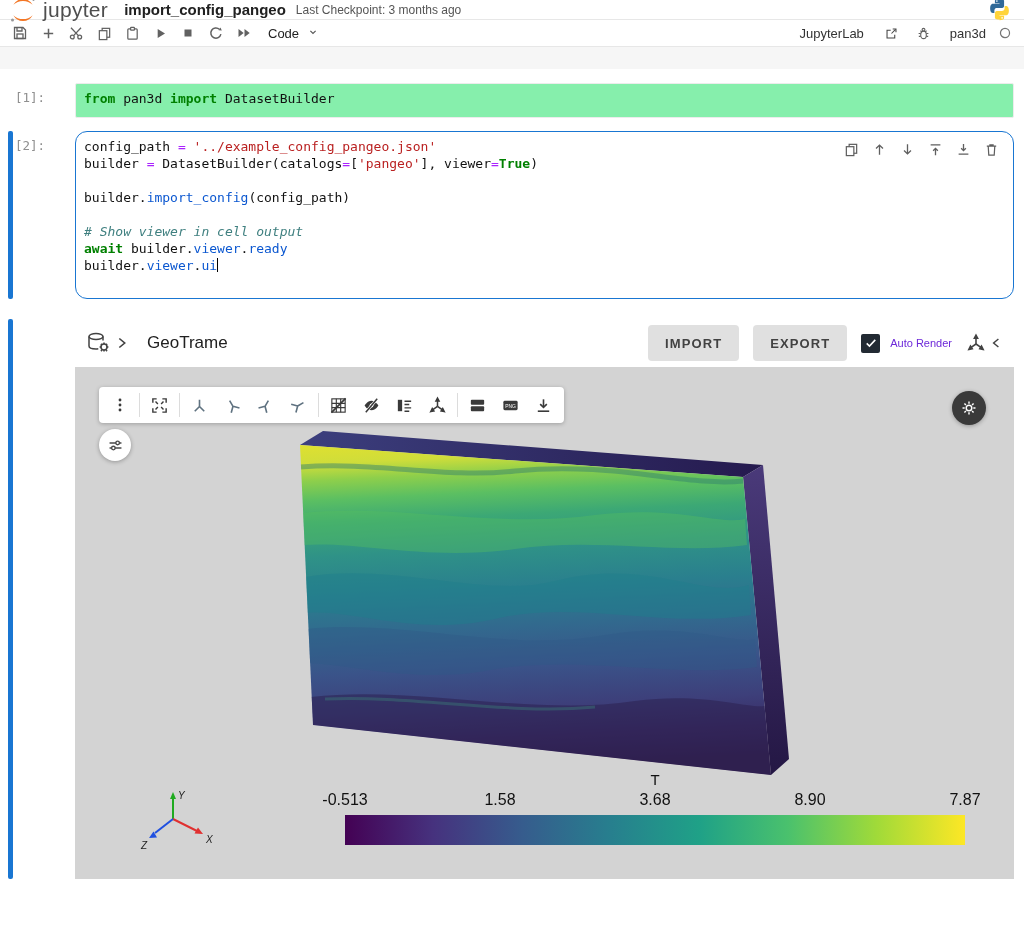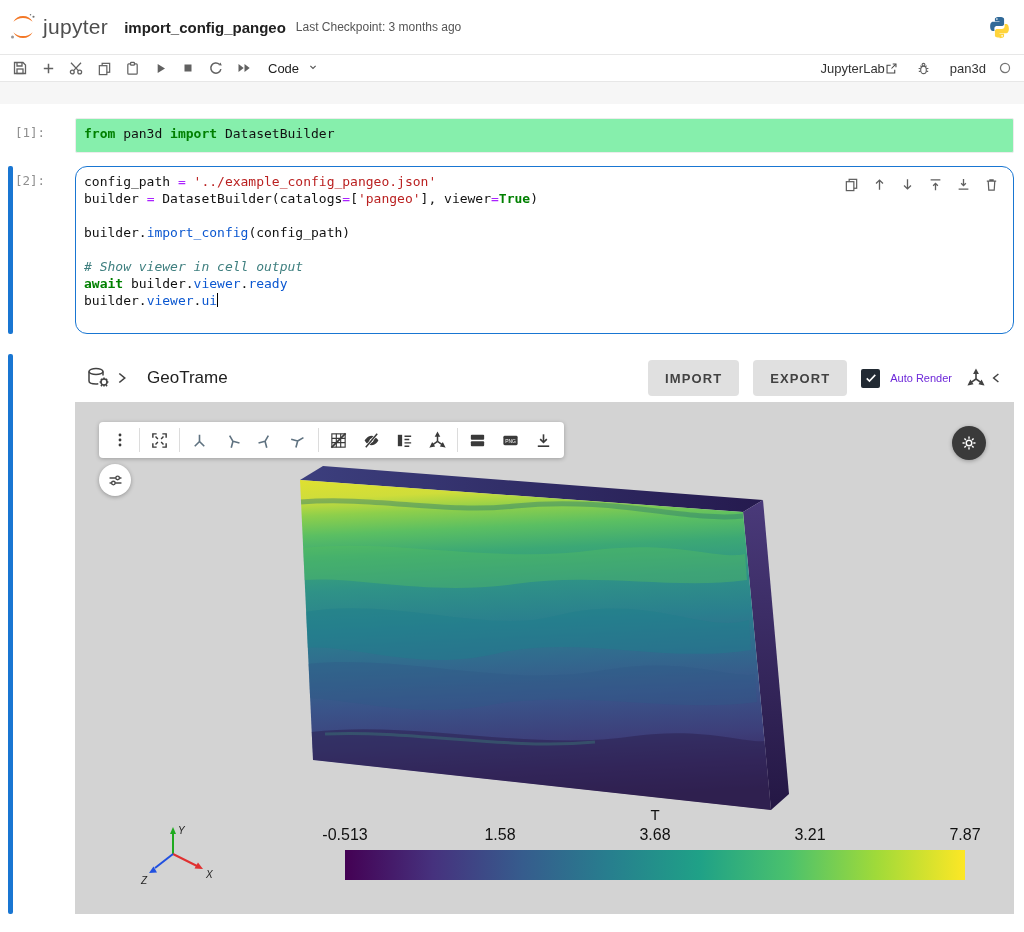--- a/index.html
+++ b/index.html
@@ -1,40 +1,40 @@
 <!DOCTYPE html>
 <html><head>
 <meta charset="utf-8">
 <style>
   * { margin:0; padding:0; box-sizing:border-box; }
   html,body { width:1024px; height:932px; }
   body { font-family:"Liberation Sans",sans-serif; background:#fff; color:#212121; overflow:hidden; }
   .app { width:1024px; height:932px; position:relative; background:#fff; }
 
   
-  .topbar { height:55px; display:flex; align-items:center; padding:0 12px 0 8px; border-bottom:1px solid #e7e7e7; }
+  .topbar { height:20px; display:flex; align-items:center; padding:0 12px 0 8px; border-bottom:1px solid #e7e7e7; }
   .brand { display:flex; align-items:center; gap:5px; }
   .wordmark { font-size:21px; color:#4e4e4e; letter-spacing:.3px; }
   .nb-title { margin-left:16px; font-size:15px; font-weight:700; color:#212121; }
   .checkpoint { margin-left:10px; font-size:12px; color:#555; }
   .topbar-spacer { flex:1; }
 
   
   .menubar { height:28px; display:flex; align-items:center; padding:0 12px 0 10px; border-bottom:1px solid #e7e7e7; font-size:13px; }
   .menu-item { padding:4px 9px; cursor:default; }
   .menubar-spacer { flex:1; }
   .trusted { font-size:12.5px; color:#4a4a4a; padding:2px 4px; }
 
   
   .toolbar { height:27px; display:flex; align-items:center; padding:0 12px 0 6px; border-bottom:1px solid #e7e7e7; }
   .tbtn { width:28px; height:24px; display:flex; align-items:center; justify-content:center; border-radius:3px; }
   .tbtn svg { display:block; }
   .celltype { display:flex; align-items:flex-start; gap:8px; margin-left:4px; font-size:13px; color:#212121; padding:2px 6px; }
   .toolbar-right { margin-left:auto; display:flex; align-items:center; gap:12px; font-size:13px; color:#333; }
-  .jl-link { display:flex; align-items:center; gap:0; }
+  .jl-link { display:flex; align-items:center; gap:21px; }
 
   .strip { height:22px; background:#f6f6f6; }
 
   
   .notebook { padding-top:14px; }
   .nb-row { display:flex; margin-bottom:13px; }
   .gutter { width:75px; display:flex; align-items:stretch; flex:0 0 75px; }
   .collapser { width:5px; margin-left:8px; border-radius:2px; background:transparent; }
   .collapser.active { background:#1976d2; }
   .prompt { flex:1; font-family:"DejaVu Sans Mono",monospace; font-size:12.5px; color:#8f8f8f; padding:7px 0 0 2px; }
@@ -496,21 +496,21 @@
             <text x="43" y="10" font-size="10" font-style="italic" fill="#222">Y</text>
             <text x="71" y="54" font-size="10" font-style="italic" fill="#222">X</text>
             <text x="6" y="60" font-size="10" font-style="italic" fill="#222">Z</text>
           </svg>
 
           <div class="colorbar-zone">
             <span class="cb-title">T</span>
             <span class="cb-tick" style="left:0%">-0.513</span>
             <span class="cb-tick" style="left:25%">1.58</span>
             <span class="cb-tick" style="left:50%">3.68</span>
-            <span class="cb-tick" style="left:75%">3.21</span>
+            <span class="cb-tick" style="left:75%">8.90</span>
             <span class="cb-tick" style="left:100%">7.87</span>
             <div class="colorbar"></div>
           </div>
 
         </div>
       </div>
     </div>
 
   </main>
 </div>

